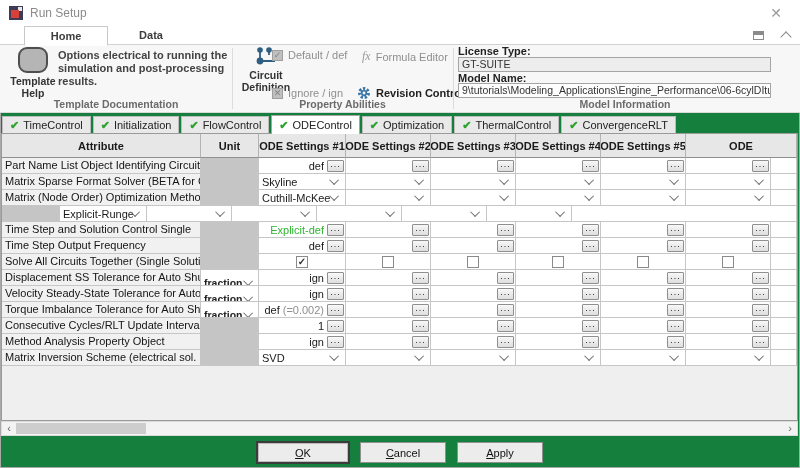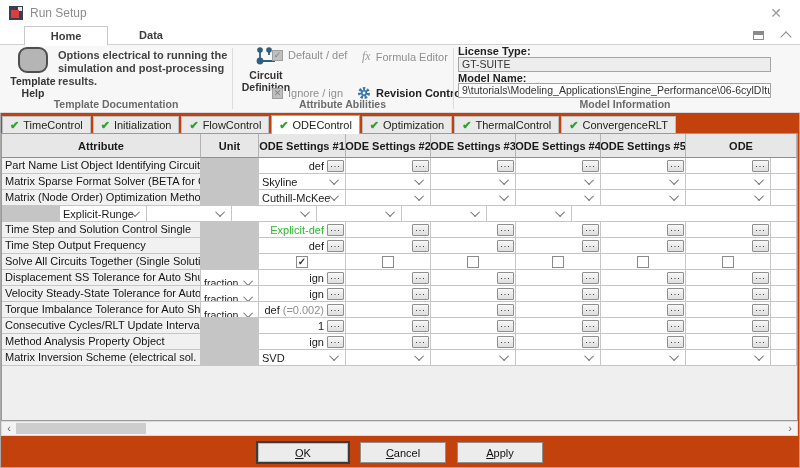--- a/index.html
+++ b/index.html
@@ -1,18 +1,18 @@
 <!DOCTYPE html>
 <html style="--object-green: #2fb52f; --check-green: #2fa12f; --circuit-blue: #2d5f80; --revision-blue: #3a76a8; --icon-red: #d9403a;"><head>
 <meta charset="utf-8">
 <title>Run Setup</title>
 <style>
   html,body{margin:0;padding:0;background:#d8d8d8;}
   .window{
-    position:relative;width:800px;height:468px;background:#c2410c;
+    position:relative;width:800px;height:468px;background:#15803d;
     font-family:"Liberation Sans",sans-serif;overflow:hidden;
     box-shadow:inset 0 0 0 1px #a9a9a9;
   }
   
   .titlebar{position:absolute;top:0;left:0;right:0;height:26px;background:#ffffff;}
   .app-icon{position:absolute;left:9px;top:6px;width:14px;height:14px;background:#3c3c55;}
   .app-icon::after{content:"";position:absolute;left:2px;top:4px;width:8px;height:8px;background:var(--icon-red,#d9403a);}
   .app-icon::before{content:"";position:absolute;right:1px;top:1px;width:4px;height:4px;background:#e8e8e8;}
   .title-text{position:absolute;left:30px;top:6px;font-size:12px;color:#8a8a8a;}
   .close-btn{position:absolute;right:14px;top:4px;width:20px;height:18px;color:#9a9a9a;font-size:14px;line-height:18px;text-align:center;cursor:default;}
@@ -48,21 +48,21 @@
   .subtab.active{background:#fff;height:19px;margin-bottom:-1px;border-color:#a6a6a6;position:relative;z-index:5;}
   .tabcheck{color:var(--check-green,#2fa12f);font-size:11px;font-weight:bold;line-height:1;}
   
   .tablewrap{position:absolute;left:1px;top:133px;width:797px;height:288px;background:#efefef;border:1px solid #9a9a9a;box-sizing:border-box;overflow:hidden;}
   .thead{display:flex;height:24px;}
   .th{box-sizing:border-box;height:24px;border-right:1px solid #b3b3b3;border-bottom:1px solid #8f8f8f;background:#e7e7e7;font-weight:600;font-size:11px;color:#1a1a1a;display:flex;align-items:center;justify-content:center;overflow:hidden;white-space:nowrap;flex-shrink:0;}
   .trow{display:flex;height:16px;}
   .cell{box-sizing:border-box;height:16px;border-right:1px solid #c6c6c6;border-bottom:1px solid #c6c6c6;overflow:hidden;flex-shrink:0;}
   .cell.attr{width:199px;background:#f1f1f1;font-size:11px;color:#141414;line-height:15px;padding-left:3px;white-space:nowrap;}
   .cell.unit{width:58px;background:#c5c5c5;}
-  .cell.unit.combo{background:#fff;display:flex;align-items:center;justify-content:space-between;padding:10px 5px 0 3px;font-size:10.5px;color:#222;}
+  .cell.unit.combo{background:#fff;display:flex;align-items:center;justify-content:space-between;padding:10px 5px 0 3px;font-size:10.5px;color:#222;font-weight:bold;}
   .cell.vcell{background:#fff;font-size:11px;color:#1a1a1a;}
   .btncell{display:flex;align-items:center;justify-content:flex-end;gap:3px;padding-right:1px;}
   .dropcell{display:flex;align-items:center;justify-content:space-between;padding:0 6px 0 3px;}
   .ckcell{display:flex;align-items:center;justify-content:center;}
   .val{white-space:nowrap;overflow:hidden;}
   .val.green{color:var(--object-green,#2fb52f);}
   .hint{color:#8f8f8f;white-space:nowrap;}
   .dots{width:17px;height:12px;background:linear-gradient(#f8f8f8,#dedede);border:1px solid #8f8f8f;border-radius:1px;box-sizing:border-box;font-size:9px;line-height:6px;letter-spacing:1px;color:#222;text-align:center;flex-shrink:0;}
   .chev{width:6px;height:6px;border-left:1.2px solid #6f6f6f;border-bottom:1.2px solid #6f6f6f;transform:rotate(-45deg) translateY(-2px);flex-shrink:0;}
   .ckbox{width:12px;height:12px;background:#fff;border:1px solid #8a8a8a;box-sizing:border-box;font-size:10px;font-weight:bold;line-height:10px;color:#2d2d2d;text-align:center;}
@@ -128,21 +128,21 @@
       <span class="lbl">Formula Editor</span>
     </div>
     <div class="ability-item" style="left:357px;top:41px;">
       <svg width="14" height="14" viewBox="0 0 14 14">
         <circle cx="7" cy="7" r="4.3" fill="none" stroke="var(--revision-blue,#3a76a8)" stroke-width="3.4" stroke-dasharray="2.2 1.55"></circle>
         <circle cx="7" cy="7" r="3.1" style="fill:var(--revision-blue,#3a76a8)"></circle>
         <circle cx="7" cy="7" r="1.4" fill="#f7f7f7"></circle>
       </svg>
       <span class="lbl enabled">Revision Control DB</span>
     </div>
-    <div class="group-label" style="left:232px;width:221px;">Attribute Abilities</div>
+    <div class="group-label" style="left:232px;width:221px;">Property Abilities</div>
     <div class="gsep" style="left:453px;"></div>
 
     <div class="model-label" style="top:0;">License Type:</div>
     <div class="model-field" style="top:12px;">GT-SUITE</div>
     <div class="model-label" style="top:27px;">Model Name:</div>
     <div class="model-field" style="top:38px;background:#fdfdfd;">9\tutorials\Modeling_Applications\Engine_Performance\06-6cylDIturbo\intercooler-final.gtm</div>
     <div class="group-label" style="left:453px;width:344px;">Model Information</div>
   </div>
 
   <div class="subtabs">

